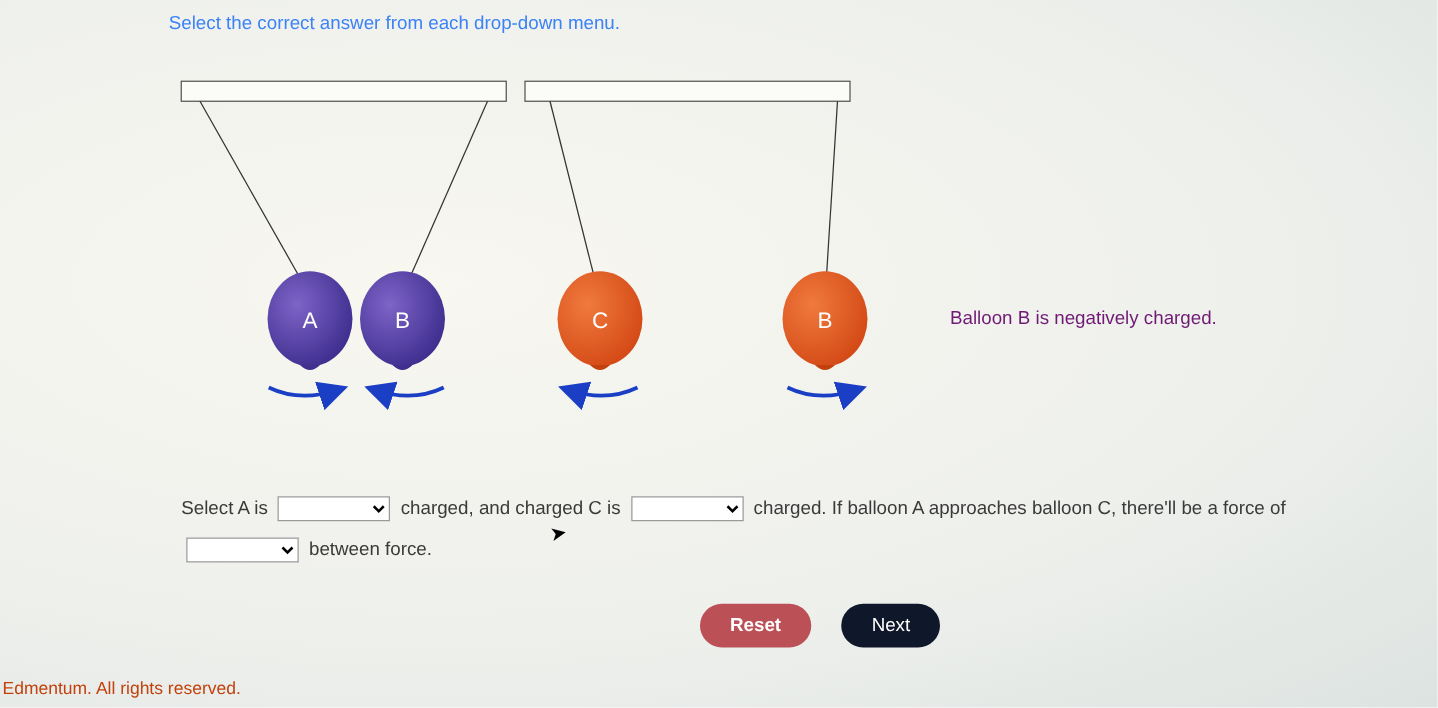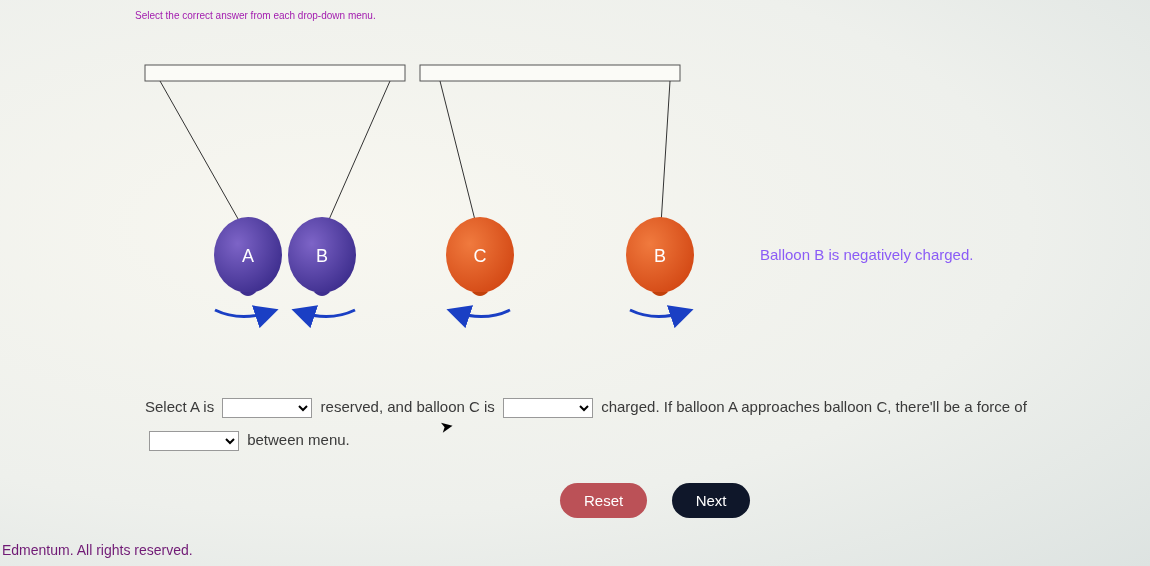--- a/index.html
+++ b/index.html
@@ -10,36 +10,36 @@
     font-family: Arial, sans-serif;
     background: radial-gradient(ellipse at 30% 40%, #f8f7f0 0%, #eef0ec 60%, #dde3e1 100%);
     color: #4a4a4a;
     position: relative;
     overflow: hidden;
   }
   .instruction {
     position: absolute;
     left: 135px;
     top: 10px;
-    font-size: 10px;
-    color: #a21caf;
+    font-size: 15px;
+    color: #3b82f6;
   }
   .diagram {
     position: absolute;
     left: 140px;
     top: 60px;
     width: 600px;
     height: 280px;
   }
   .aside-text {
     position: absolute;
     left: 760px;
     top: 246px;
     font-size: 15px;
-    color: #8b5cf6;
+    color: #701a75;
   }
   .sentence-area {
     position: absolute;
     left: 145px;
     top: 390px;
     width: 960px;
     font-size: 15px;
     color: #3a3a3a;
     line-height: 2.2em;
   }
@@ -62,28 +62,28 @@
   .btn {
     display: inline-block;
     padding: 9px 24px;
     border-radius: 22px;
     color: #fff;
     font-size: 15px;
     margin-right: 20px;
     cursor: pointer;
     border: none;
   }
-  .btn-reset { background: #bb5157; }
+  .btn-reset { background: #bb5157; font-weight: bold; }
   .btn-next  { background: #0f172a; }
   .footer {
     position: absolute;
     left: 2px;
     bottom: 8px;
     font-size: 14px;
-    color: #701a75;
+    color: #c2410c;
   }
   .cursor {
     position: absolute;
     left: 440px;
     top: 417px;
     font-size: 16px;
     color: #000;
     transform: rotate(-10deg);
   }
 </style>
@@ -150,25 +150,25 @@
 
   <path d="M490,250 Q515,262 545,252" fill="none" stroke="#1a3fc4" stroke-width="3" marker-end="url(#arrowBlue)"></path>
 </svg>
 </div>
 
 <div class="aside-text">Balloon B is negatively charged.</div>
 
 <div class="sentence-area">
   <span>Select A is</span>
   <select class="w1"><option></option></select>
-  <span>reserved, and balloon C is</span>
+  <span>charged, and charged C is</span>
   <select class="w2"><option></option></select>
   <span>charged. If balloon A approaches balloon C, there'll be a force of</span><br>
   <select class="w3"><option></option></select>
-  <span>between menu.</span>
+  <span>between force.</span>
 </div>
 
 <div class="cursor">➤</div>
 
 <div class="btn-row">
   <button class="btn btn-reset">Reset</button>
   <button class="btn btn-next">Next</button>
 </div>
 
 <div class="footer">Edmentum. All rights reserved.</div>

